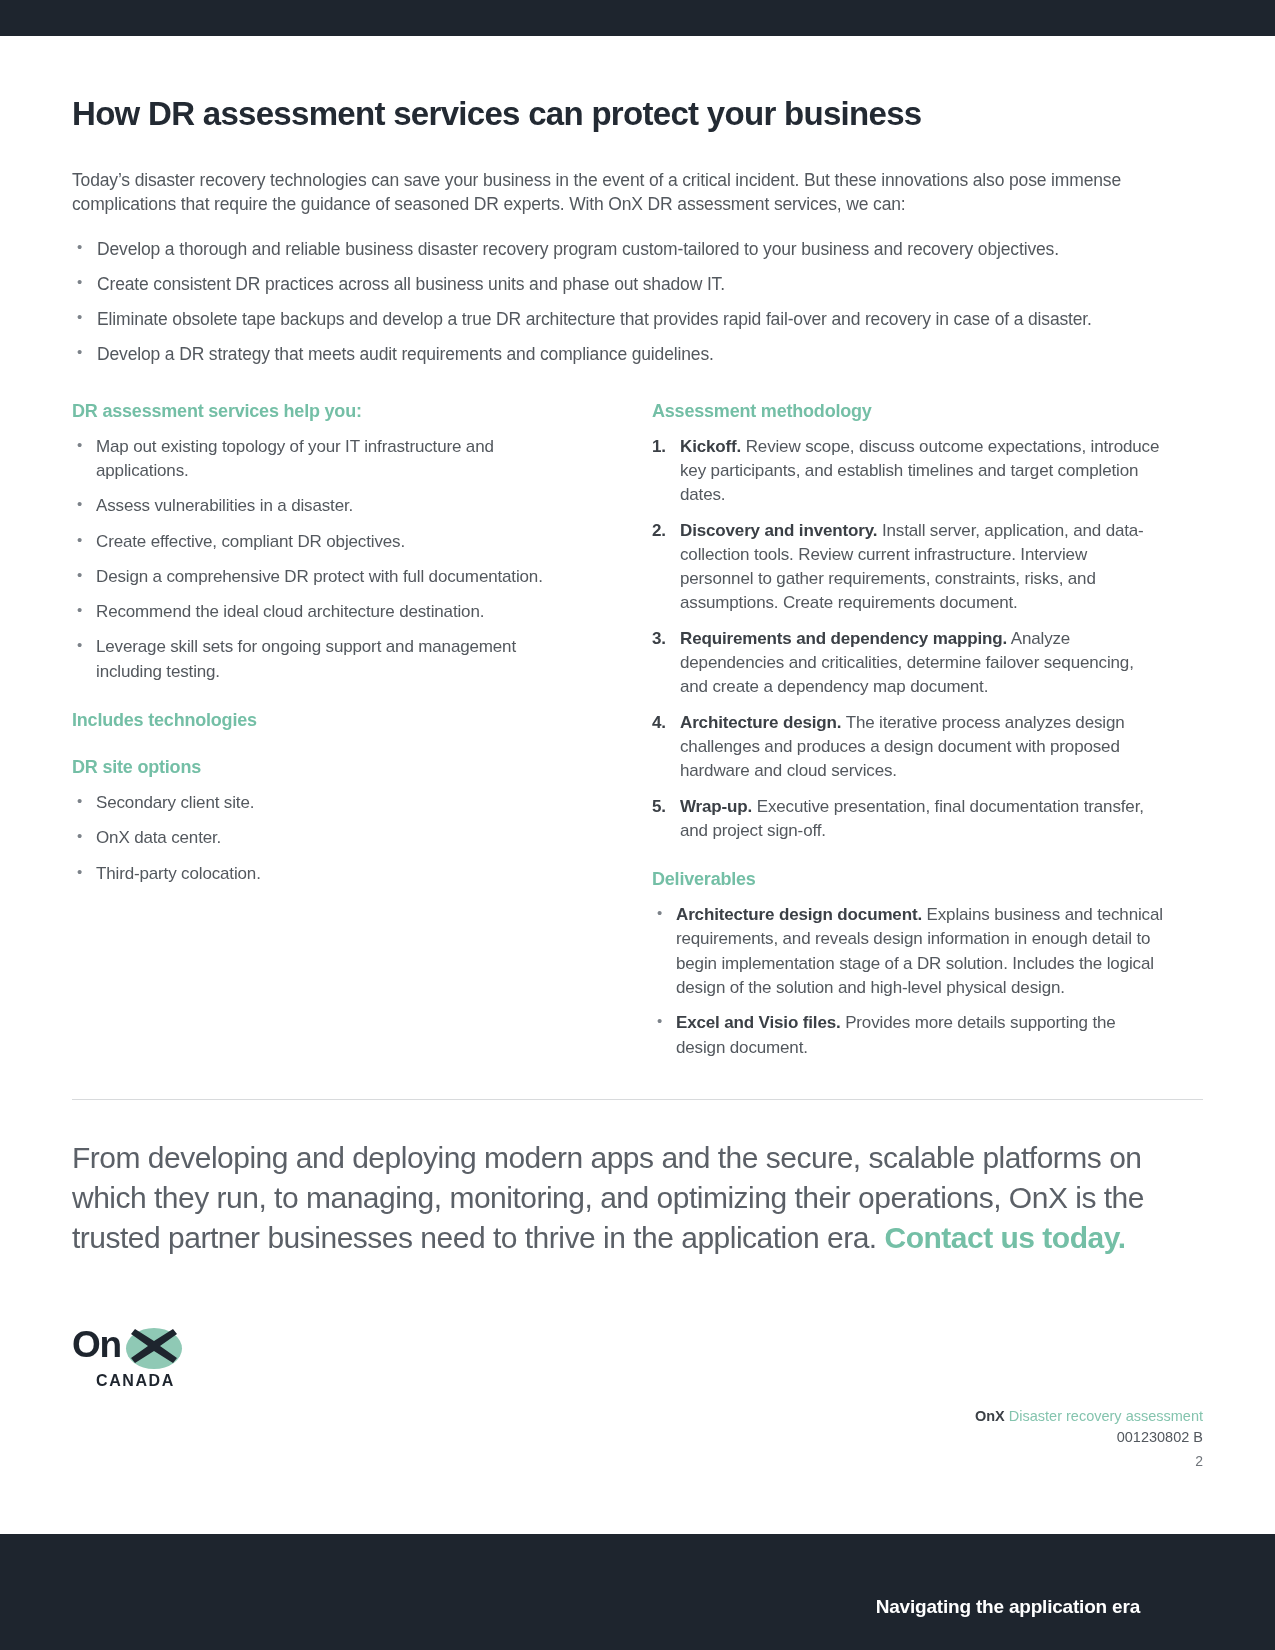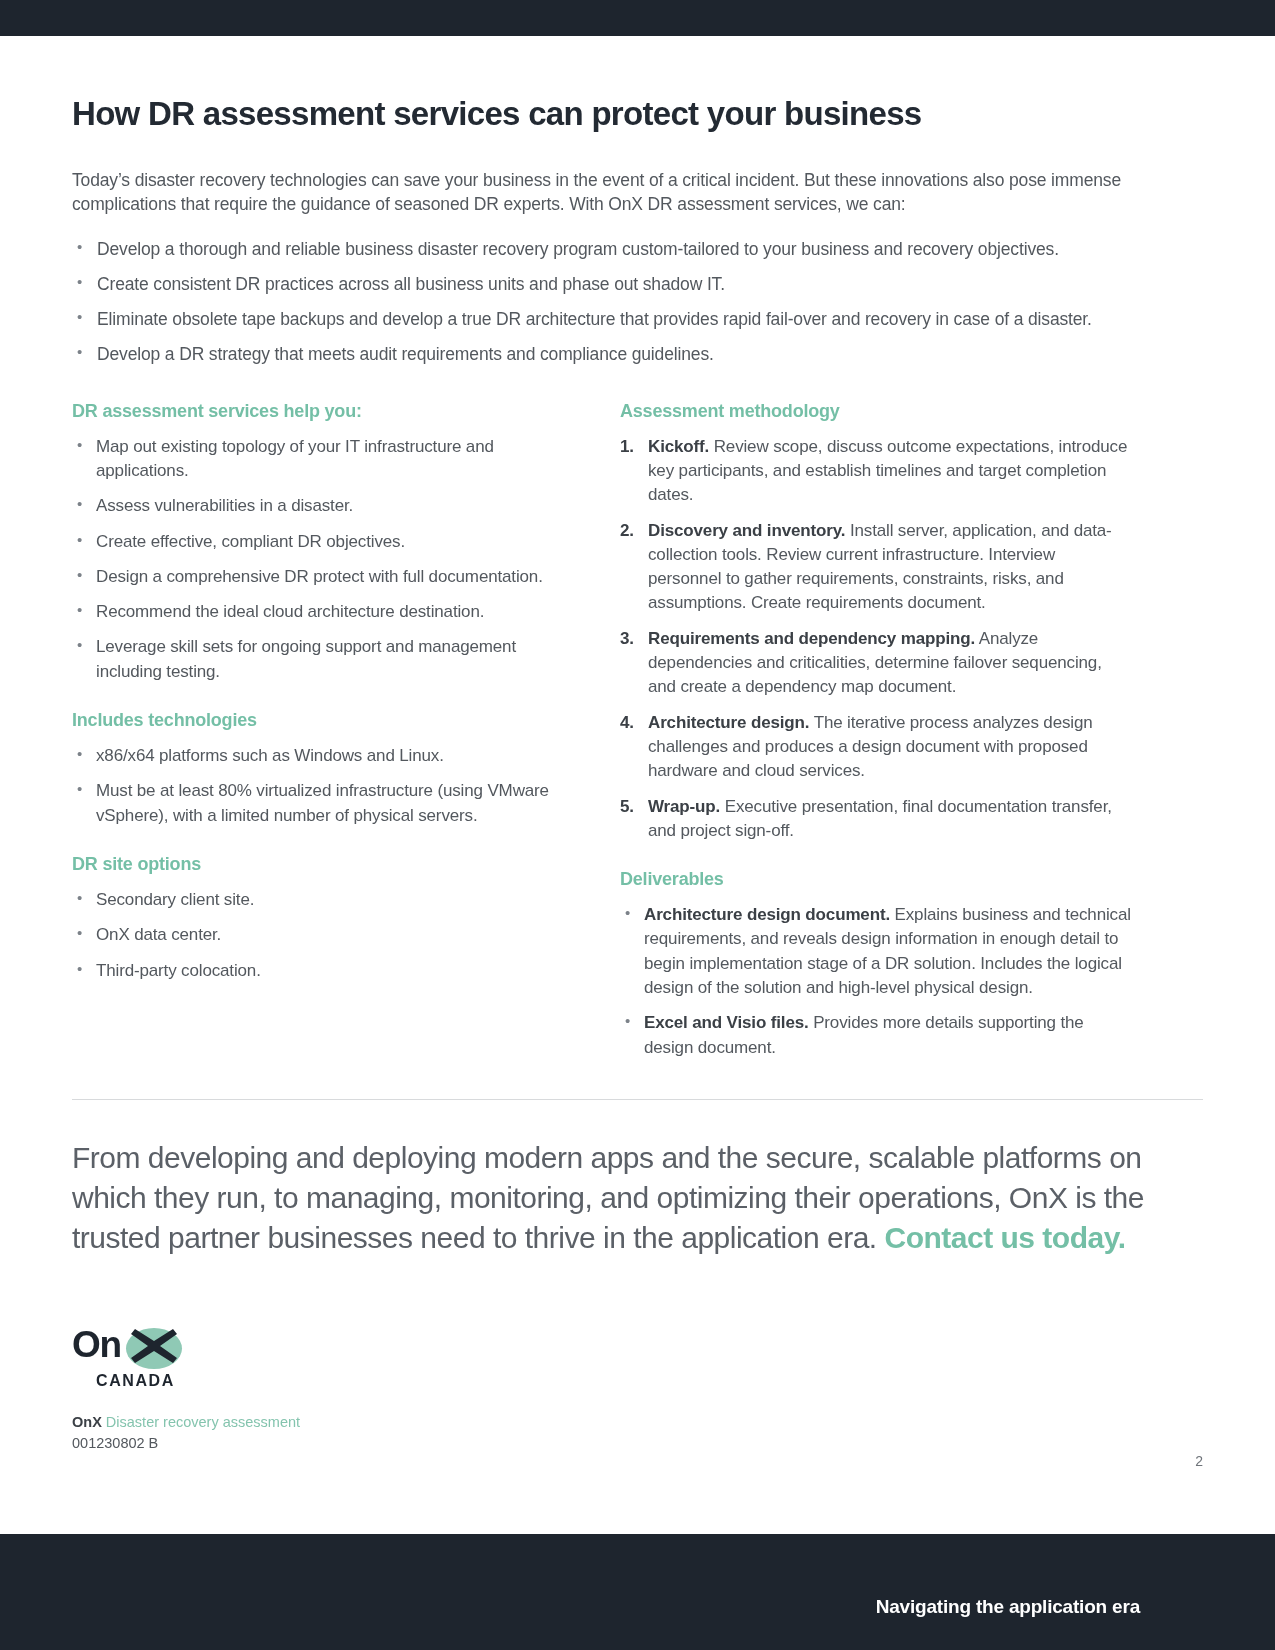--- a/index.html
+++ b/index.html
@@ -91,21 +91,21 @@
     top: -1px;
     color: #7c8289;
     font-size: 15px;
   }
   .two-col {
     display: flex;
     margin-top: 34px;
     gap: 36px;
   }
   .col-left { width: 512px; flex: none; }
-  .col-right { width: 512px; flex: none; }
+  .col-right { width: 512px; flex: none; margin-left: 32px; }
   h2.sec-head {
     font-size: 18px;
     font-weight: bold;
     color: #74bfa6;
     margin: 0 0 13px 0;
     letter-spacing: -0.2px;
   }
   h2.sec-head.spaced { margin-top: 26px; }
   .col-bullet {
     position: relative;
@@ -195,23 +195,24 @@
   .logo-canada {
     position: absolute;
     left: 24px;
     top: 50px;
     font-size: 16px;
     font-weight: bold;
     color: #1e252e;
     letter-spacing: 1.6px;
   }
   .footer-meta {
-    margin-top: 26px;
+    margin-top: 20px;
     font-size: 14.5px;
     line-height: 1.45;
+    text-align: right;
   }
   .footer-meta .brand {
     font-weight: bold;
     color: #3b4046;
   }
   .footer-meta .doc-label {
     color: #84c4ae;
   }
   .footer-meta .code {
     color: #53585e;
@@ -253,24 +254,20 @@
           <ul class="plain">
             <li class="col-bullet">Map out existing topology of your IT infrastructure and applications.</li>
             <li class="col-bullet">Assess vulnerabilities in a disaster.</li>
             <li class="col-bullet">Create effective, compliant DR objectives.</li>
             <li class="col-bullet">Design a comprehensive DR protect with full documentation.</li>
             <li class="col-bullet">Recommend the ideal cloud architecture destination.</li>
             <li class="col-bullet">Leverage skill sets for ongoing support and management including testing.</li>
           </ul>
 
           <h2 class="sec-head spaced">Includes technologies</h2>
-          <ul class="plain">
-            <li class="col-bullet">x86/x64 platforms such as Windows and Linux.</li>
-            <li class="col-bullet">Must be at least 80% virtualized infrastructure (using VMware vSphere), with a limited number of physical servers.</li>
-          </ul>
 
           <h2 class="sec-head spaced">DR site options</h2>
           <ul class="plain">
             <li class="col-bullet">Secondary client site.</li>
             <li class="col-bullet">OnX data center.</li>
             <li class="col-bullet">Third-party colocation.</li>
           </ul>
 
         </div>
 

